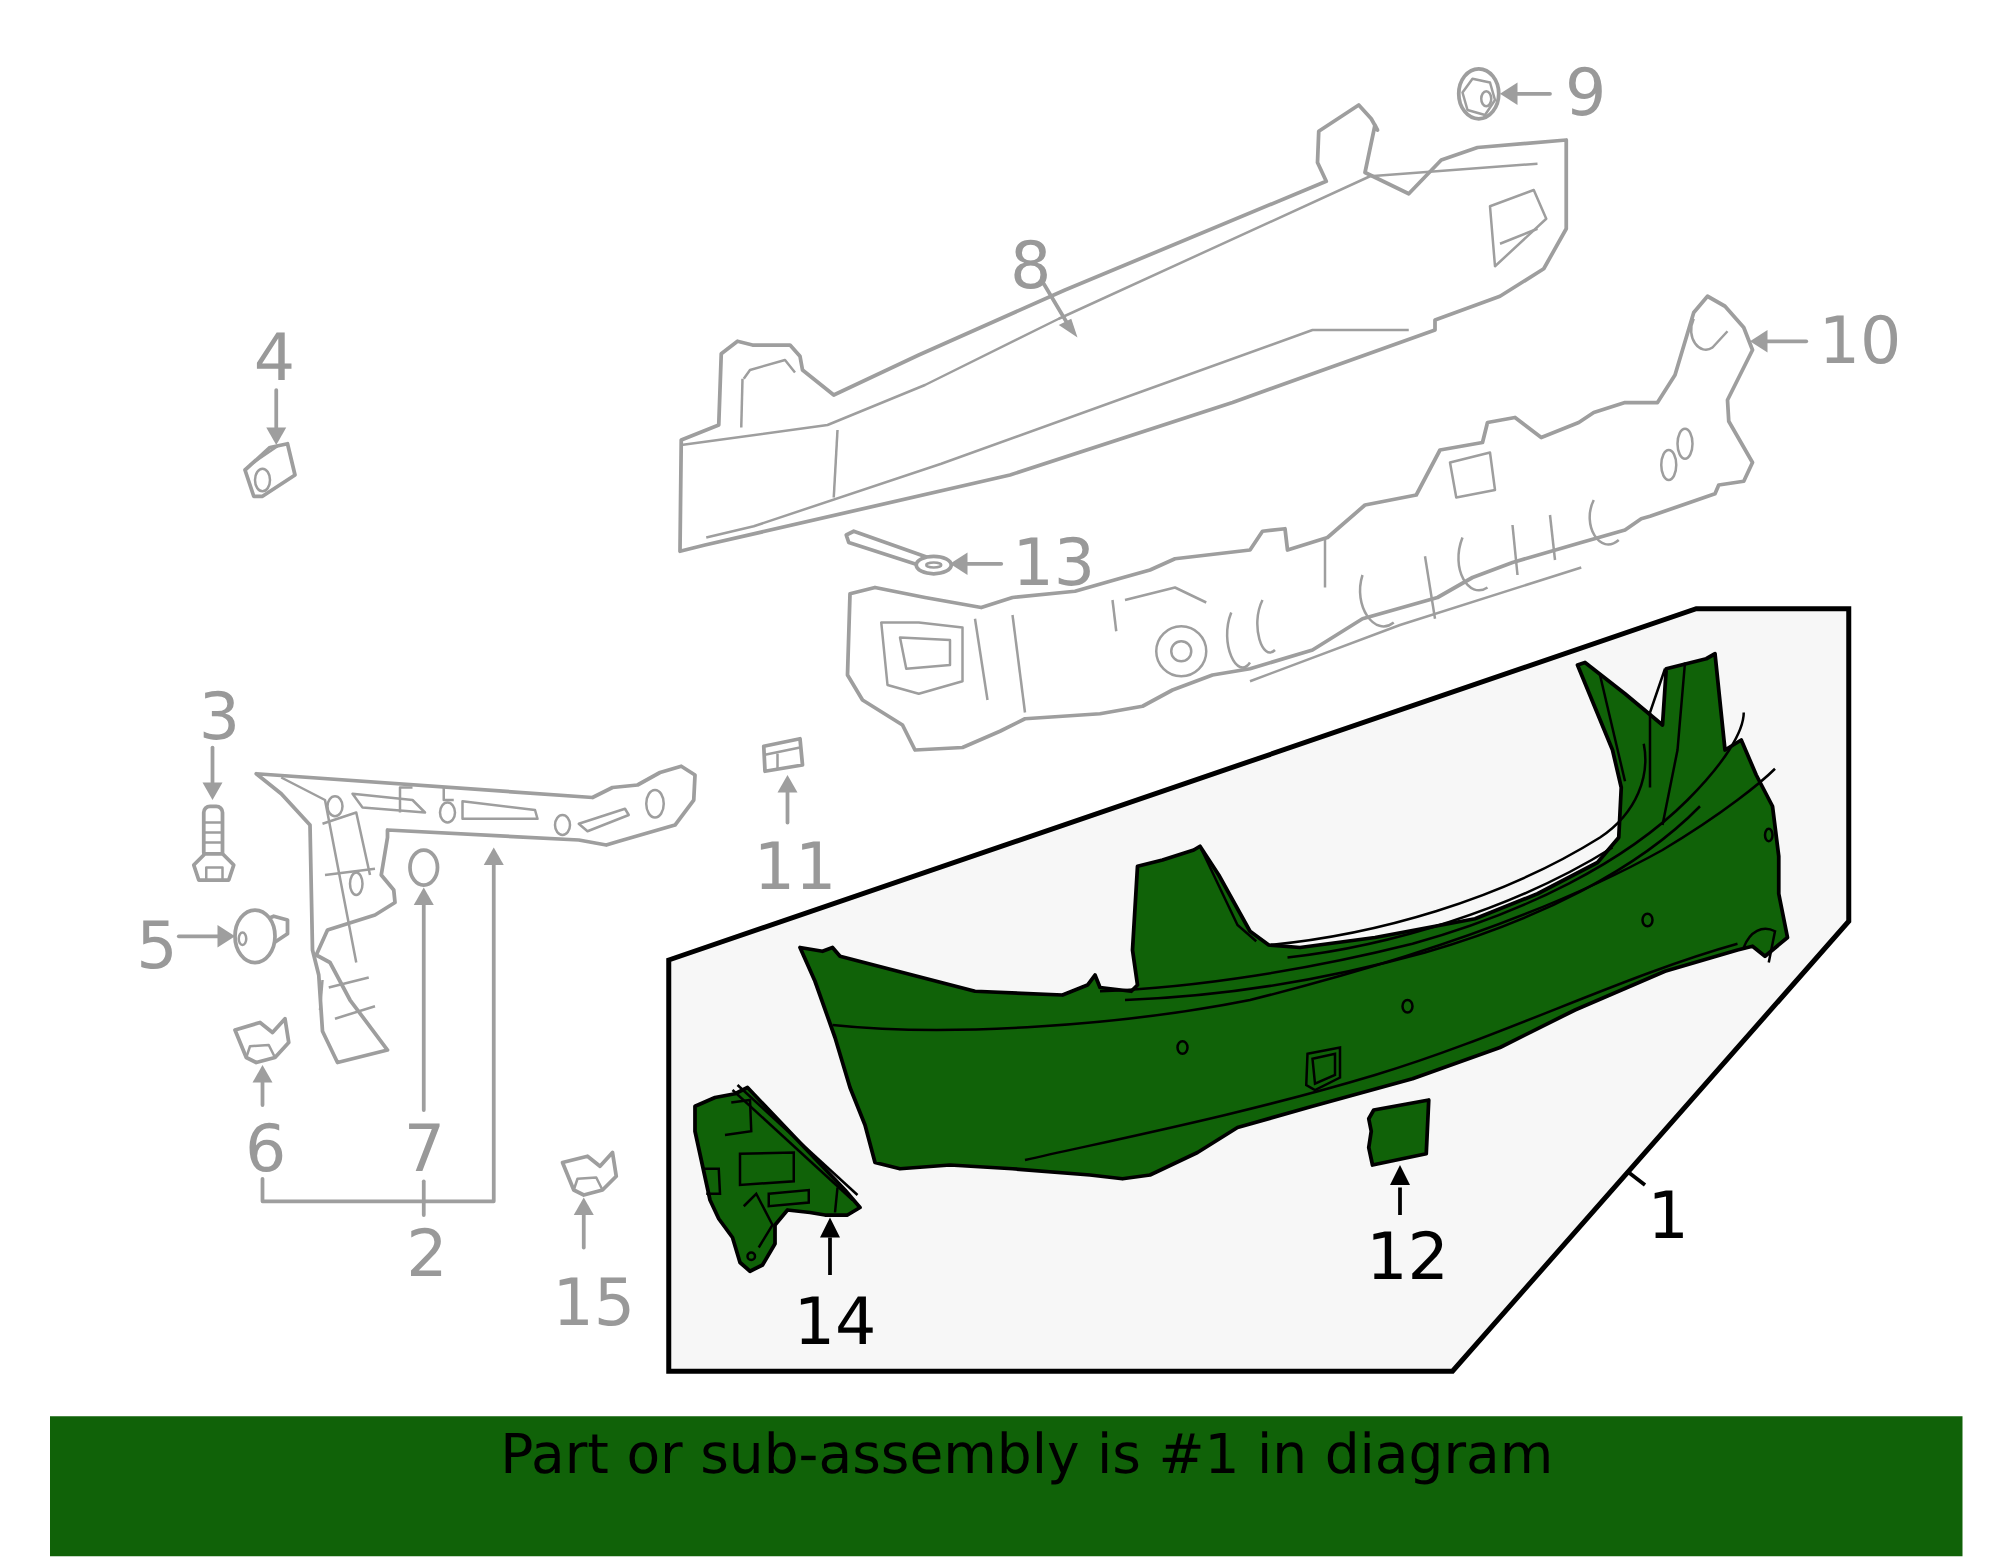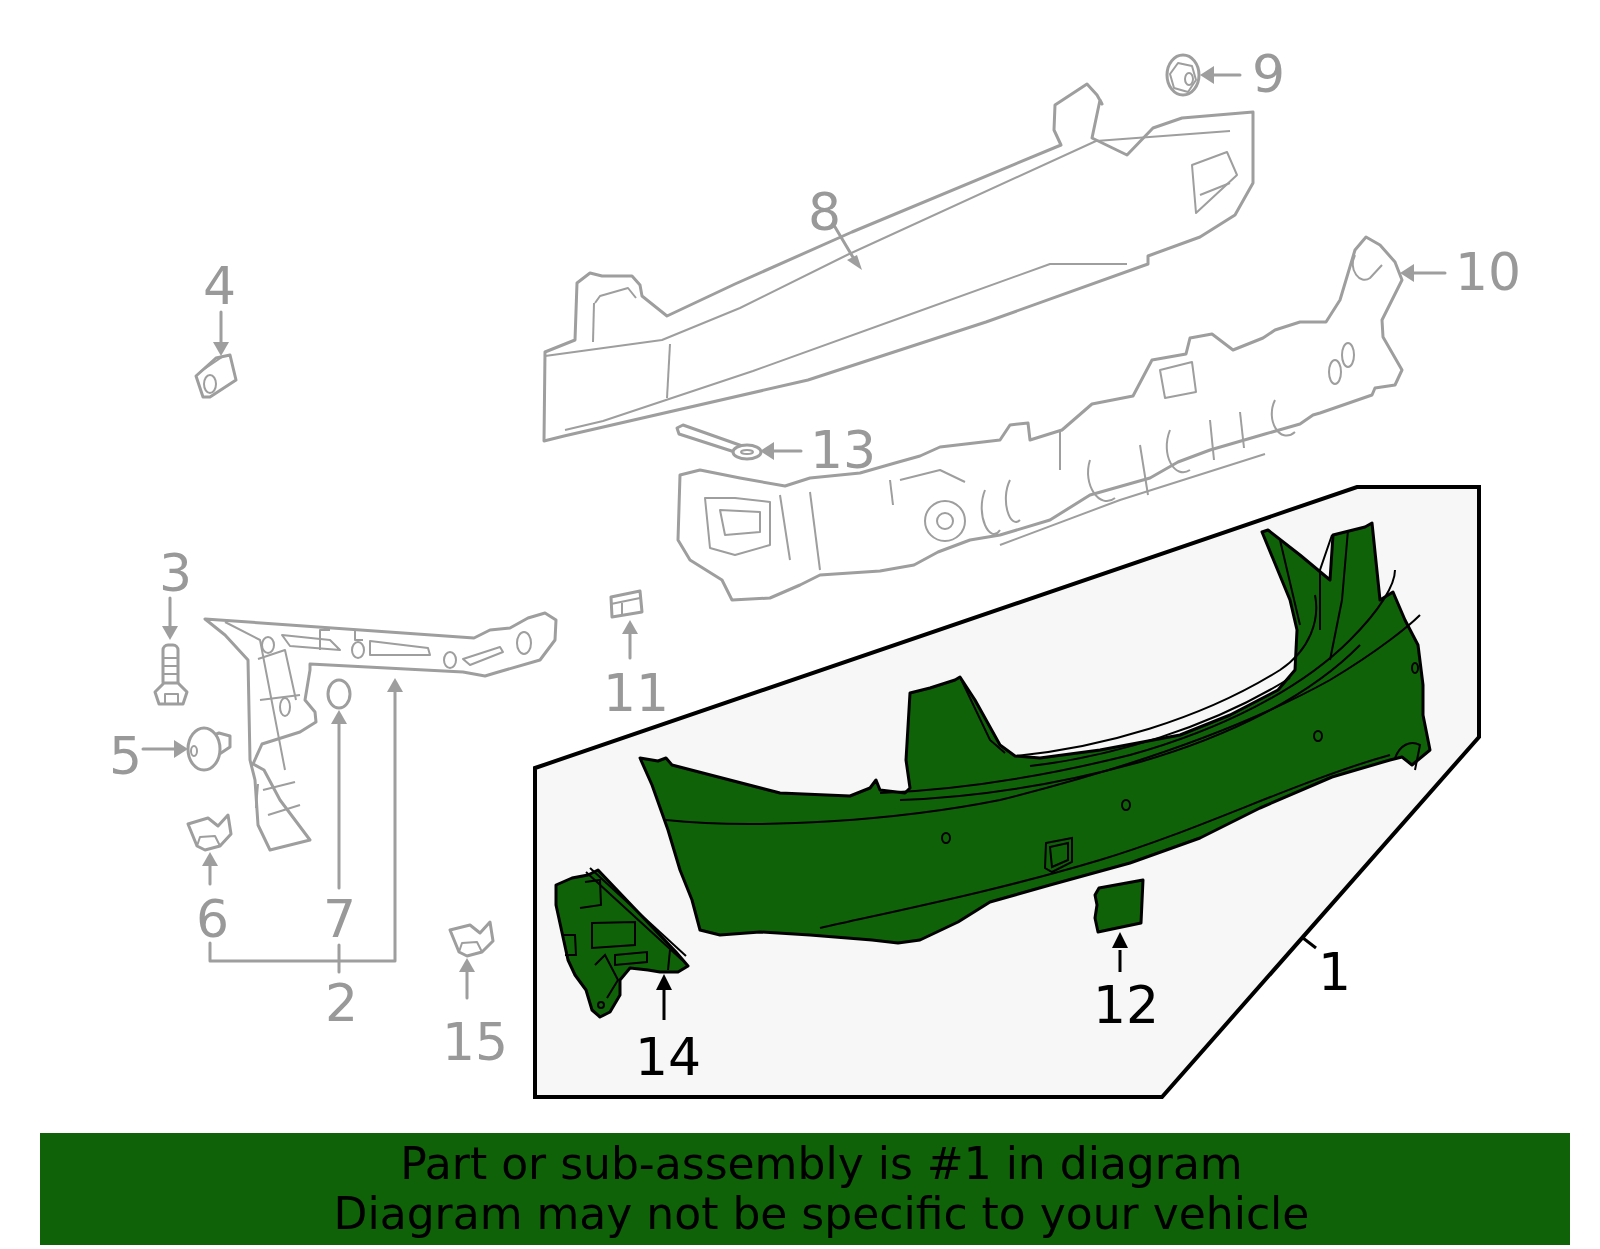--- a/index.html
+++ b/index.html
@@ -213,14 +213,13 @@
   <g>
     <path class="green" d="M1099,888 L1143,880 L1141,923 L1098,932 L1095,918 L1097,905 L1095,895 Z"></path>
   </g>
   <line x1="1120" y1="950" x2="1120" y2="972" stroke="#000" stroke-width="3"></line>
   <polygon points="1120,932 1112,948 1128,948" fill="#000"></polygon>
   <text class="callout black" x="1093" y="1023">12</text>
 </svg>
 
 <div class="banner">
   <div>Part or sub-assembly is #1 in diagram</div>
-  <div>Diagram may not be specific to your vehicle</div>
 </div>
 
 </body></html>

